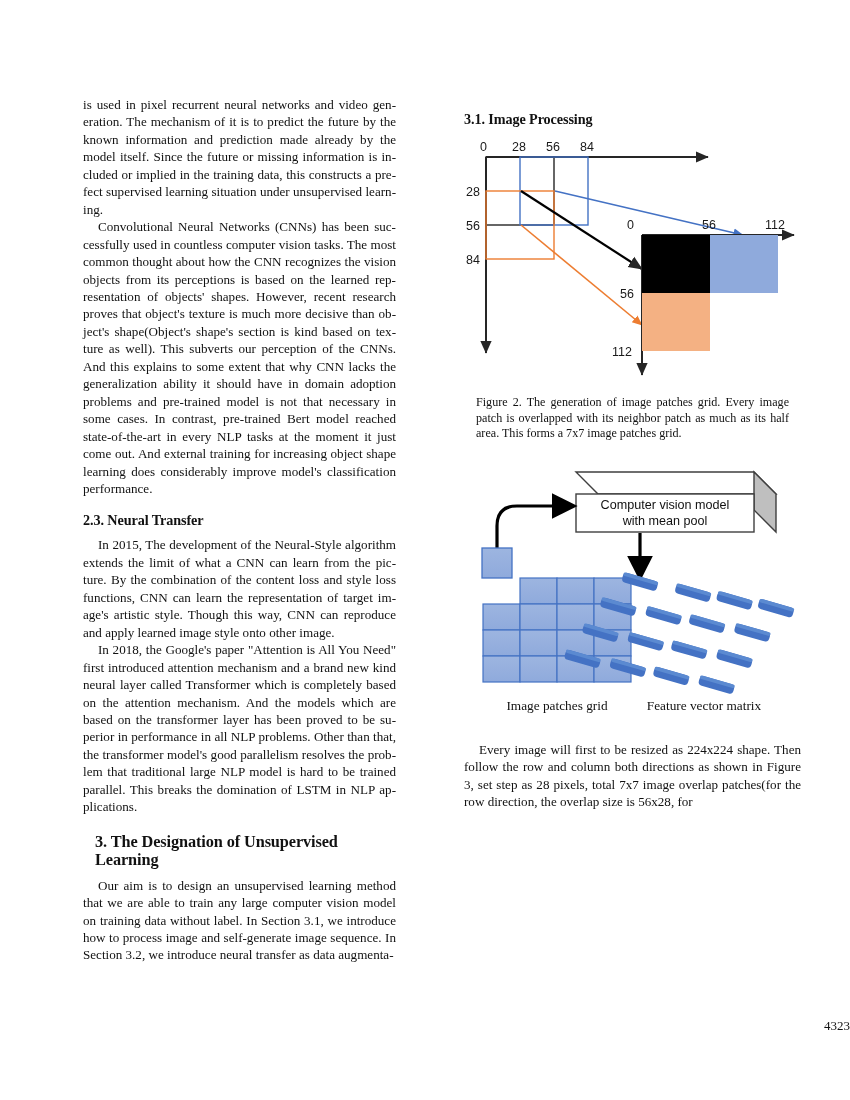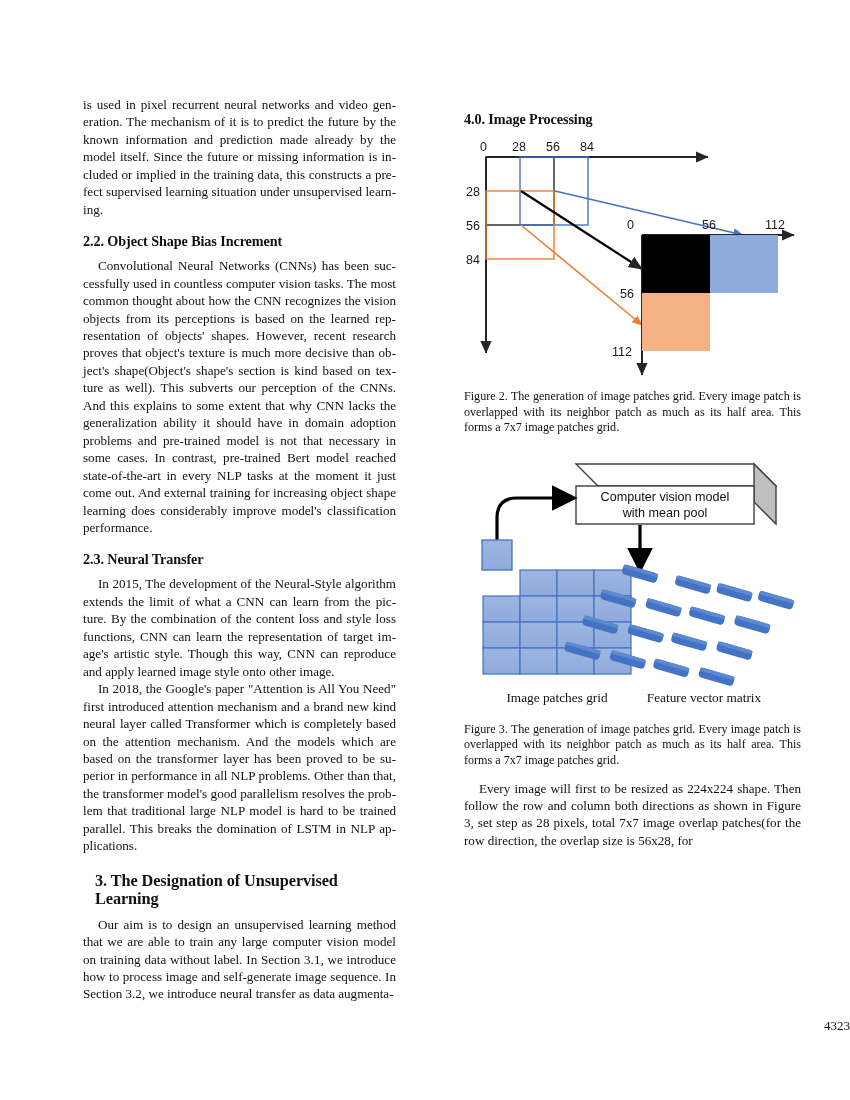--- a/index.html
+++ b/index.html
@@ -43,21 +43,21 @@
     margin: 14px 0 7px 0;
     line-height: 18px;
     letter-spacing: -0.1px;
   }
   h2.sec.big {
     font-size: 16.3px;
     margin: 17px 0 8px 12px;
   }
   .gap { height: 11px; }
   p.caption {
-    margin: 0;
+    margin: 12px;
     font-size: 12.1px;
     line-height: 15.6px;
     text-align: justify;
     text-indent: 0;
   }
   .pageno {
     position: absolute;
     left: 0; right: 0;
     top: 1018px;
     text-align: right;
@@ -100,41 +100,40 @@
 <body>
 
 <div class="page">
 
   <div class="columns">
 
     <div class="col">
 
       <p class="body noindent">is used in pixel recurrent neural networks and video gen-eration. The mechanism of it is to predict the future by the known information and prediction made already by the model itself. Since the future or missing information is in-cluded or implied in the training data, this constructs a pre-fect supervised learning situation under unsupervised learn-ing.</p>
 
-      <h2 class="sec">2.2. Object Shape Bias Increment</h2>
 
       <p class="body">Convolutional Neural Networks (CNNs) has been suc-cessfully used in countless computer vision tasks. The most common thought about how the CNN recognizes the vision objects from its perceptions is based on the learned rep-resentation of objects' shapes. However, recent research proves that object's texture is much more decisive than ob-ject's shape(Object's shape's section is kind based on tex-ture as well). This subverts our perception of the CNNs. And this explains to some extent that why CNN lacks the generalization ability it should have in domain adoption problems and pre-trained model is not that necessary in some cases. In contrast, pre-trained Bert model reached state-of-the-art in every NLP tasks at the moment it just come out. And external training for increasing object shape learning does considerably improve model's classification performance.</p>
 
       <h2 class="sec">2.3. Neural Transfer</h2>
 
       <p class="body">In 2015, The development of the Neural-Style algorithm extends the limit of what a CNN can learn from the pic-ture. By the combination of the content loss and style loss functions, CNN can learn the representation of target im-age's artistic style. Though this way, CNN can reproduce and apply learned image style onto other image.</p>
 
 
       <p class="body">In 2018, the Google's paper "Attention is All You Need" first introduced attention mechanism and a brand new kind neural layer called Transformer which is completely based on the attention mechanism. And the models which are based on the transformer layer has been proved to be su-perior in performance in all NLP problems. Other than that, the transformer model's good parallelism resolves the prob-lem that traditional large NLP model is hard to be trained parallel. This breaks the domination of LSTM in NLP ap-plications.</p>
 
       <h2 class="sec big">3. The Designation of Unsupervised Learning</h2>
 
       <p class="body">Our aim is to design an unsupervised learning method that we are able to train any large computer vision model on training data without label. In Section 3.1, we introduce how to process image and self-generate image sequence. In Section 3.2, we introduce neural transfer as data augmenta-</p>
 
     </div>
 
     <div class="col">
 
 
-      <h2 class="sec">4.0. Image Processing</h2>
+      <h2 class="sec">3.1. Image Processing</h2>
 
       <div class="fig2">
         <svg width="337" height="248" viewBox="0 0 337 248" xmlns="http://www.w3.org/2000/svg">
           <defs>
             <marker id="ah-black" markerWidth="7" markerHeight="7" refX="6" refY="3.2" orient="auto">
               <path d="M0,0.4 L6.4,3.2 L0,6 z" fill="#262626"></path>
             </marker>
             <marker id="ah-blue" markerWidth="7" markerHeight="7" refX="6" refY="3.2" orient="auto">
               <path d="M0,0.4 L6.4,3.2 L0,6 z" fill="#4472C4"></path>
             </marker>
@@ -309,21 +308,20 @@
                 <rect x="0" y="0" width="36" height="3.6" rx="1.8" fill="#5B8AD1"></rect>
               </g>
             </g>
           </g>
 
           <text class="figcap-inline" x="93" y="256" text-anchor="middle">Image patches grid</text>
           <text class="figcap-inline" x="240" y="256" text-anchor="middle">Feature vector matrix</text>
         </svg>
       </div>
 
-      <p class="caption">Figure 3. The generation of image patches grid. Every image patch is overlapped with its neighbor patch as much as its half area. This forms a 7x7 image patches grid.</p>
 
       <div class="gap"></div>
 
       <p class="body">Every image will first to be resized as 224x224 shape. Then follow the row and column both directions as shown in Figure 3, set step as 28 pixels, total 7x7 image overlap patches(for the row direction, the overlap size is 56x28, for</p>
 
     </div>
   </div>
 
   <div class="pageno">4323</div>
 

